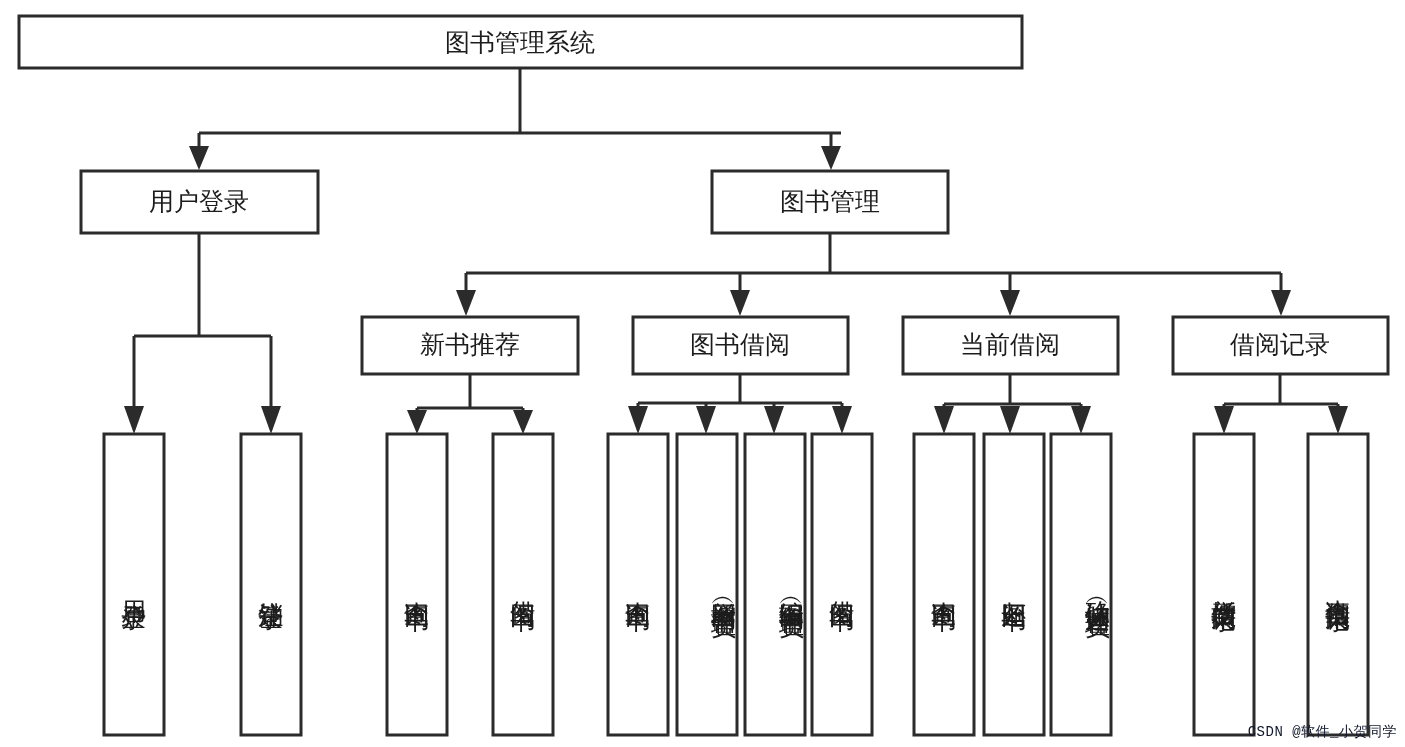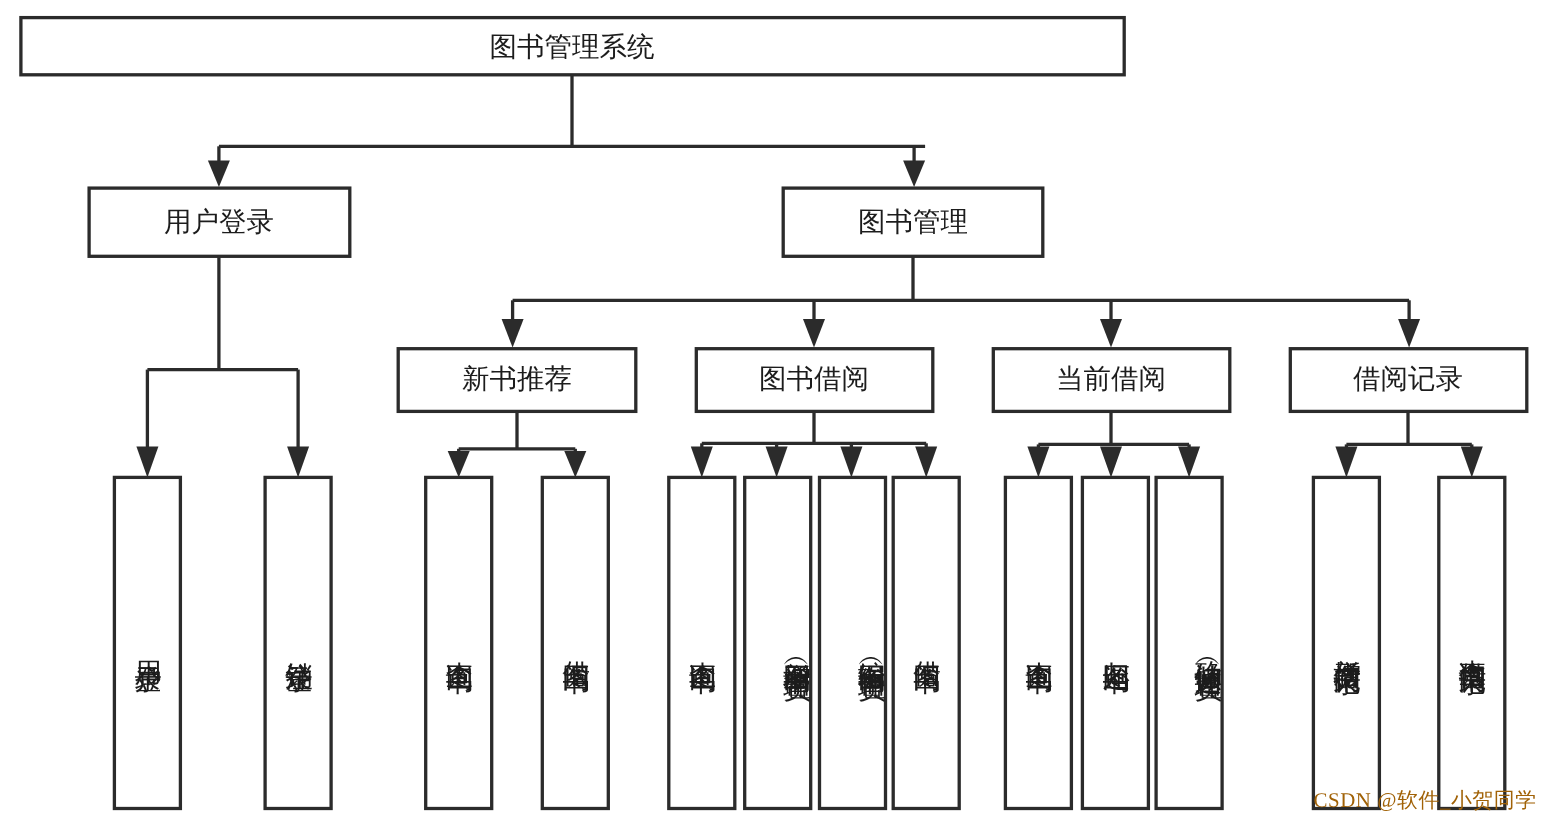--- a/index.html
+++ b/index.html
@@ -55,23 +55,23 @@
     pointer-events: none;
     white-space: nowrap;
   }
   .leaf-label-wrap.mid {
     align-items: center;
   }
   .watermark {
     position: absolute;
     right: 8px;
     bottom: 6px;
-    font-family: Liberation Serif, serif;
-    font-size: 19px;
-    color: #a16207;
+    font-family: Liberation Mono, monospace;
+    font-size: 14px;
+    color: #0f172a;
     letter-spacing: 0.5px;
     white-space: nowrap;
   }
 </style>
 </head>
 <body>
 
 <svg id="diagram" viewBox="0 0 1405 747" xmlns="http://www.w3.org/2000/svg">
 
   <g>

